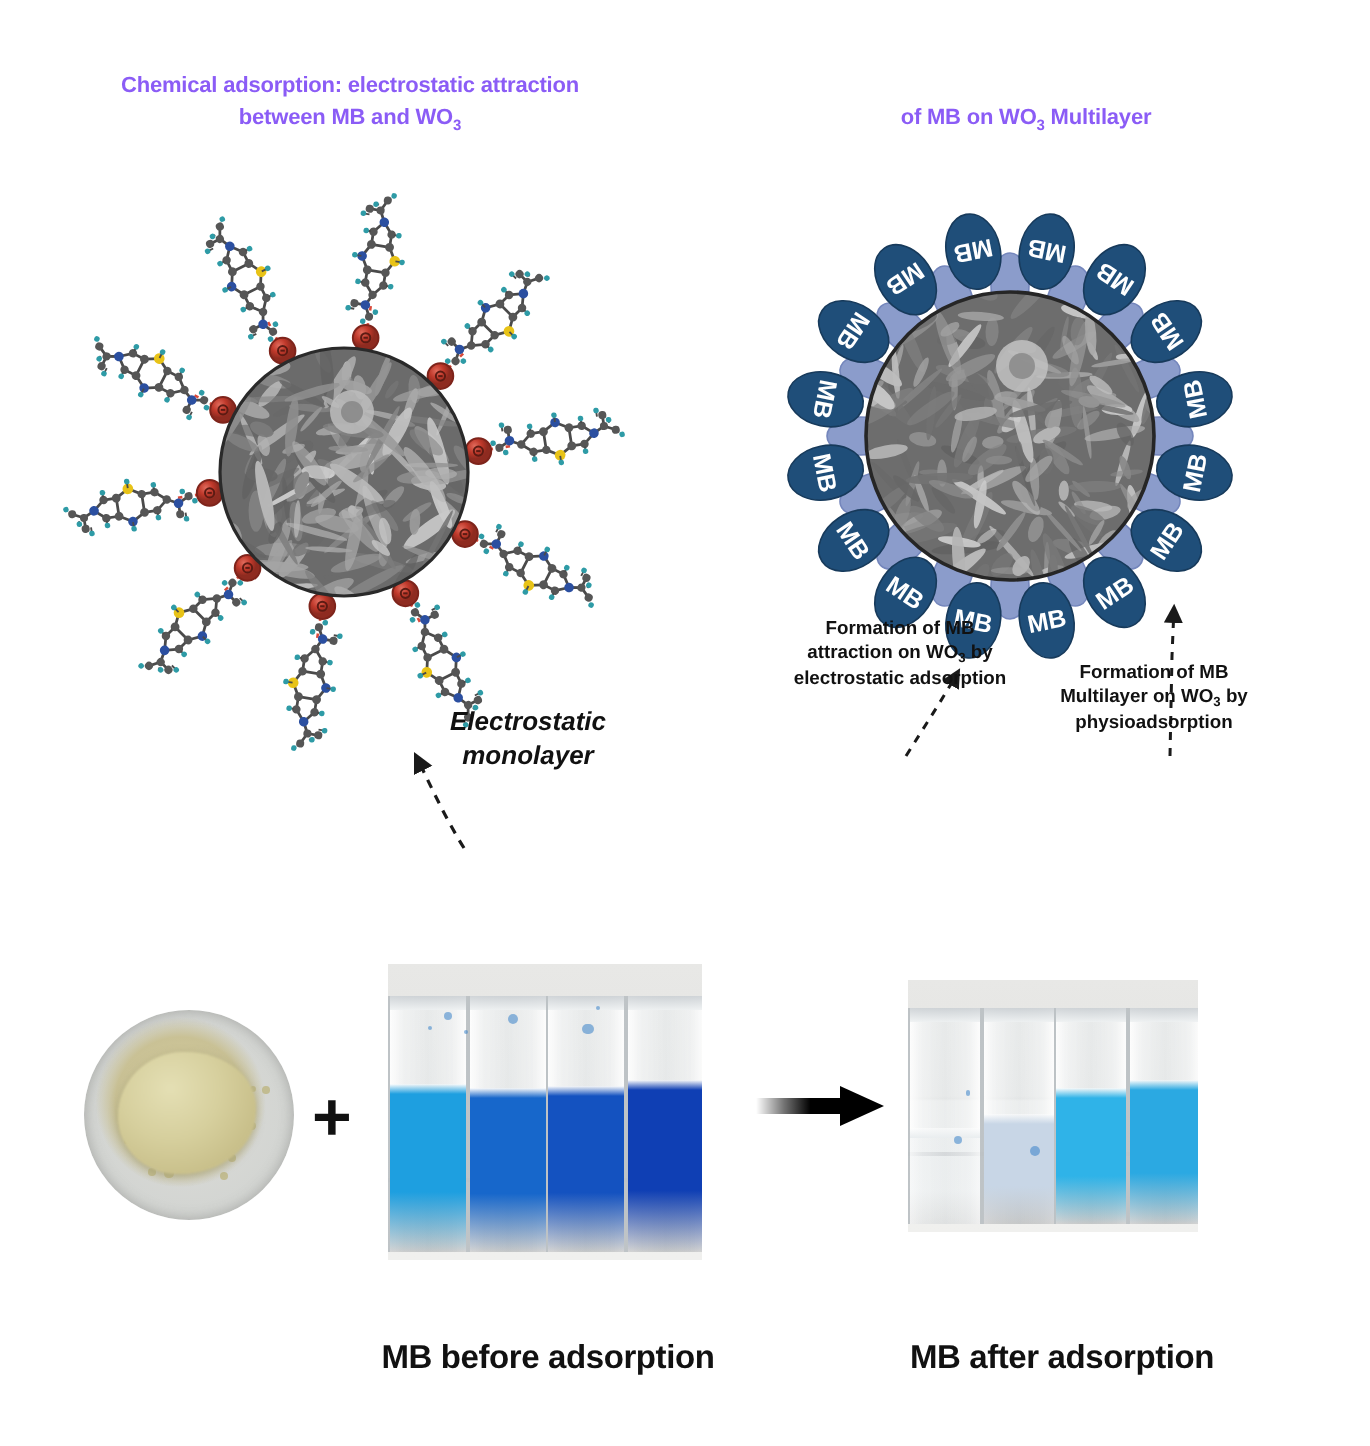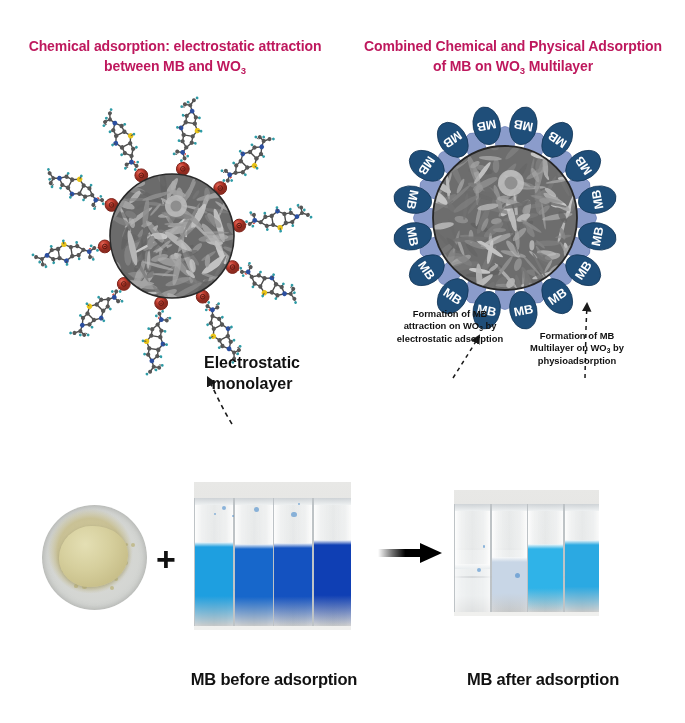--- a/index.html
+++ b/index.html
@@ -14,23 +14,23 @@
     overflow: hidden;
     font-family: "Liberation Sans", sans-serif;
     color: #111111;
   }
 
   
   .panel-title {
     position: absolute;
     text-align: center;
     font-weight: bold;
-    font-size: 14px;
+    font-size: 11px;
     line-height: 1.45;
-    color: #be185d;
+    color: #8b5cf6;
     letter-spacing: -0.1px;
   }
   #title-left  { left: 20px;  top: 36px; width: 310px; }
   #title-right { left: 358px; top: 36px; width: 310px; }
 
   .panel-title sub { font-size: 0.68em; vertical-align: baseline; position: relative; top: 3px; }
 
   
   .figure-panel { position: absolute; }
   #panel-left  { left: 0px;   top: 78px; width: 345px; height: 320px; }
@@ -42,21 +42,21 @@
   .annot {
     position: absolute;
     font-weight: bold;
     font-size: 9.4px;
     line-height: 1.32;
     text-align: center;
     color: #111111;
   }
   .annot sub { font-size: 0.7em; vertical-align: baseline; position: relative; top: 2px; }
 
-  #annot-electrostatic { left: 192px; top: 352px; width: 120px; font-size: 16px; }
+  #annot-electrostatic { left: 204px; top: 352px; width: 120px; font-size: 13px; font-style: italic; }
   #annot-monolayer     { left: 388px; top: 308px; width: 124px; }
   #annot-multilayer    { left: 512px; top: 330px; width: 130px; }
 
   
   #bottom-strip { position: absolute; left: 0; top: 470px; width: 685px; height: 253px; }
 
   .photo-wrap { position: absolute; }
 
   
   #dish-wrap { left: 42px; top: 35px; width: 105px; height: 105px; }
@@ -115,39 +115,39 @@
 
   
   .caption {
     position: absolute;
     font-weight: bold; font-size: 16.5px; color: #111111;
     text-align: center; letter-spacing: -0.2px;
   }
   .caption sub { font-size: .66em; vertical-align: baseline; position: relative; top: 4px; }
   #cap-wo3    { left: 40px;  top: 183px; width: 112px; }
   #cap-before { left: 168px; top: 200px; width: 212px; }
-  #cap-after  { left: 448px; top: 200px; width: 190px; }
+  #cap-after  { left: 436px; top: 200px; width: 190px; }
 
   
   text.mb-label {
     font-family: "Liberation Sans", sans-serif;
     font-weight: bold;
     fill: #ffffff;
   }
 </style>
 </head>
 <body>
 
 <div class="panel-title" id="title-left">
   <span>Chemical adsorption: electrostatic attraction</span><br>
   <span><span>between MB and WO</span><sub>3</sub></span>
 </div>
 
 <div class="panel-title" id="title-right">
-  <span>Combined Chemical and Physical Adsorption</span><br>
+  <br>
   <span><span>of MB on WO</span><sub>3</sub><span> Multilayer</span></span>
 </div>
 
 <div class="figure-panel" id="panel-left">
   <svg class="fig" viewBox="0 0 345 320" preserveAspectRatio="xMidYMid meet">
     <defs>
       <clipPath id="semClipL">
           <circle cx="172" cy="158" r="62"></circle>
         </clipPath>
       <radialGradient id="dotGrad" cx="35%" cy="30%">

